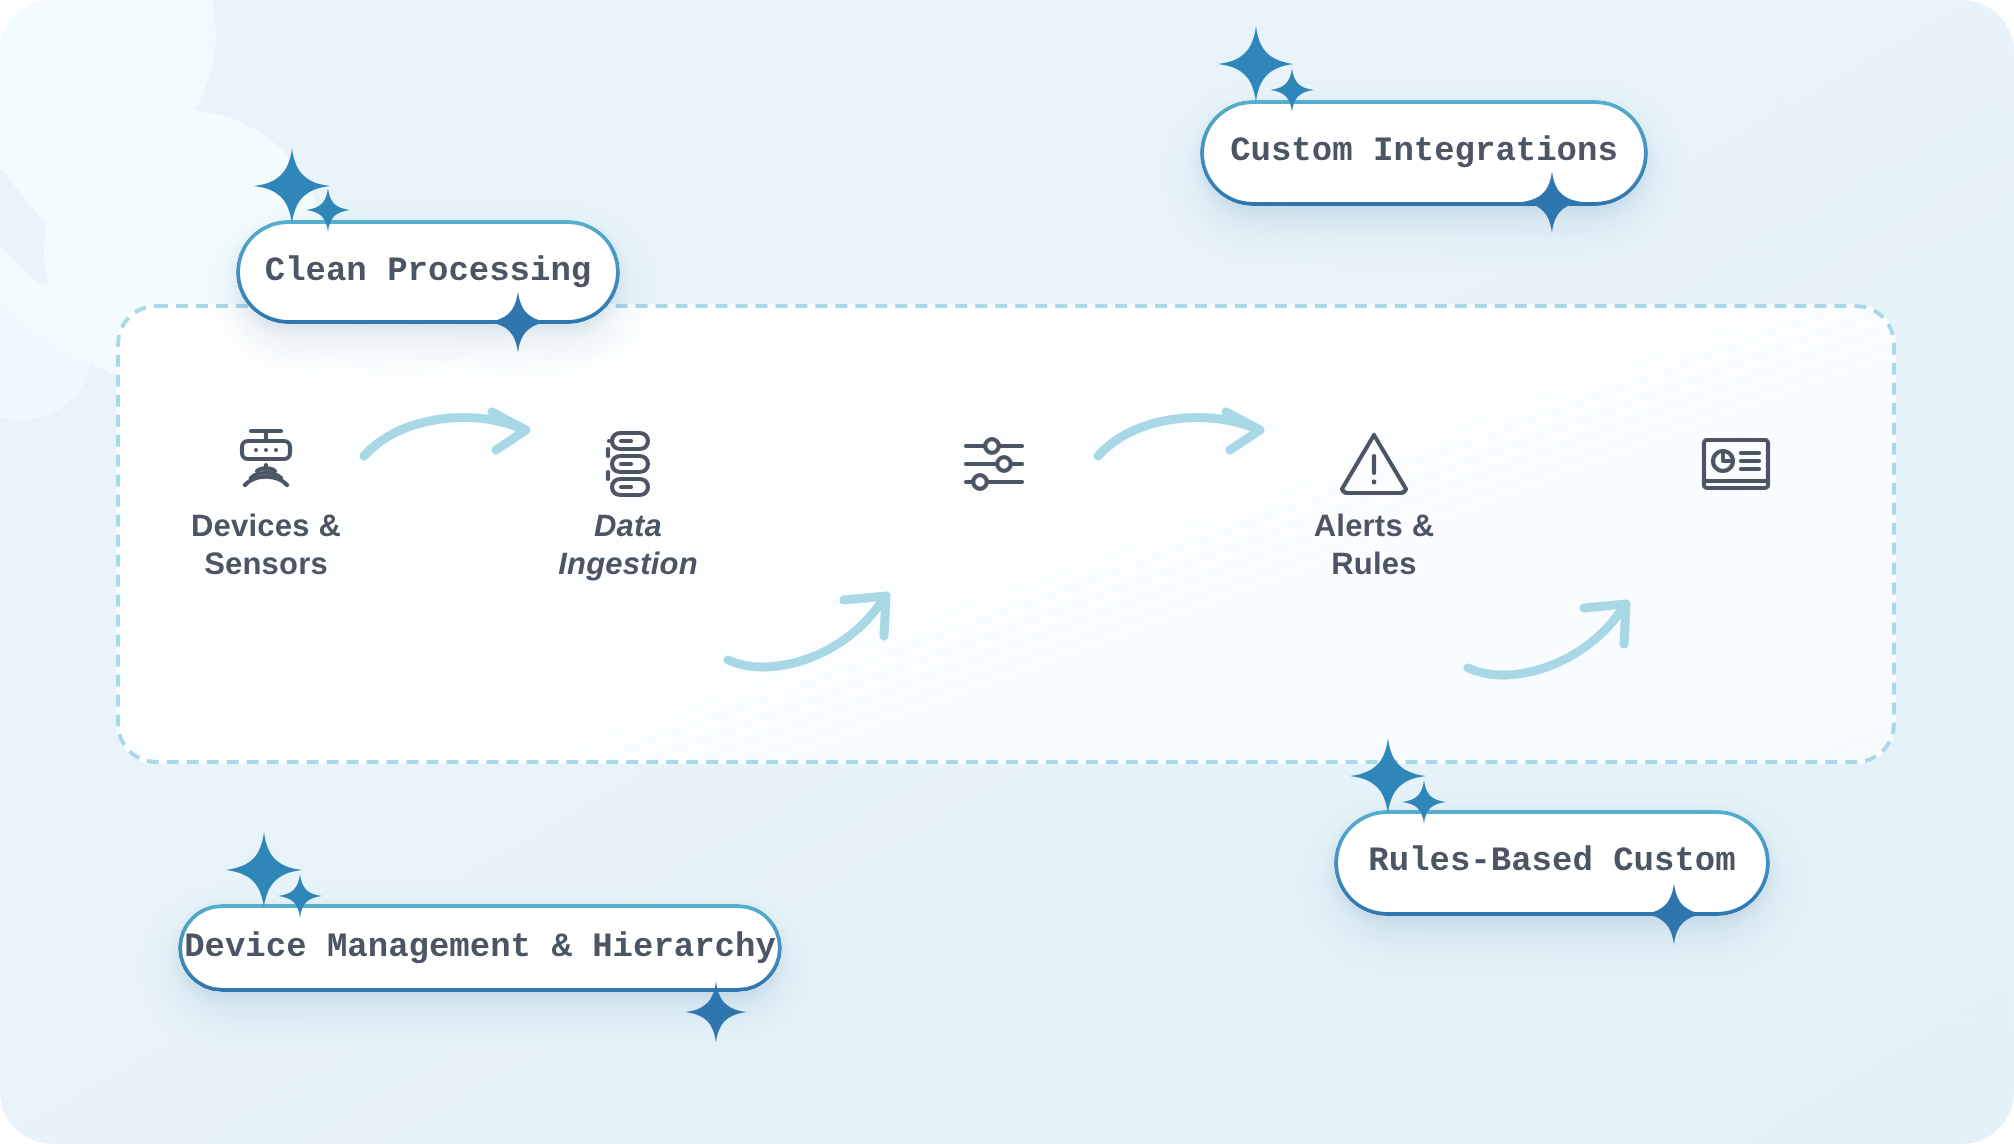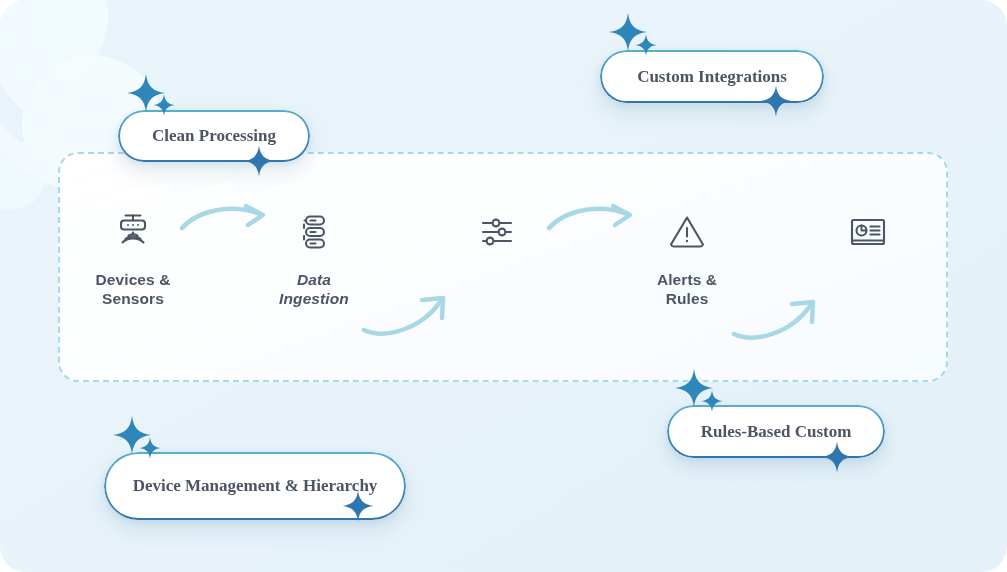--- a/index.html
+++ b/index.html
@@ -62,21 +62,20 @@
     text-align: center;
   }
   .step-icon {
     height: 44px;
     display: flex;
     align-items: center;
     justify-content: center;
     color: #4b5563;
   }
   .step-label {
-    margin-top: 16px;
     font-size: 15.5px;
     font-weight: bold;
     line-height: 19px;
     color: #4b5563;
     letter-spacing: .1px;
     white-space: pre-line;
   }
 
   
   .arrow { position: absolute; }
@@ -84,21 +83,21 @@
   
   .pill {
     position: absolute;
     display: flex;
     align-items: center;
     justify-content: center;
     background: #ffffff;
     border-radius: 999px;
     box-shadow: 0 10px 20px rgba(80,130,165,.17), 0 2px 6px rgba(80,130,165,.10);
     color: #4b5563;
-    font-family: Liberation Serif, serif;
+    font-family: Liberation Mono, monospace;
     font-size: 17px;
     font-weight: bold;
     white-space: nowrap;
     box-sizing: border-box;
   }
   .pill-border {
     position: absolute;
     inset: 0;
     border-radius: 999px;
     padding: 2px;
@@ -269,21 +268,21 @@
   <svg class="sparkle" style="left:673px; top:367px;" width="42" height="42" viewBox="0 0 42 42">
     <path d="M21 2 C22.6 14.2, 27.8 19.4, 40 21 C27.8 22.6, 22.6 27.8, 21 40 C19.4 27.8, 14.2 22.6, 2 21 C14.2 19.4, 19.4 14.2, 21 2 Z" fill="#2f86b8"></path>
   </svg>
   <svg class="sparkle" style="left:700px; top:389px;" width="24" height="24" viewBox="0 0 42 42">
     <path d="M21 2 C22.6 14.2, 27.8 19.4, 40 21 C27.8 22.6, 22.6 27.8, 21 40 C19.4 27.8, 14.2 22.6, 2 21 C14.2 19.4, 19.4 14.2, 21 2 Z" fill="#2f86b8"></path>
   </svg>
   <svg class="sparkle" style="left:820px; top:440px;" width="34" height="34" viewBox="0 0 42 42">
     <path d="M21 2 C22.6 14.2, 27.8 19.4, 40 21 C27.8 22.6, 22.6 27.8, 21 40 C19.4 27.8, 14.2 22.6, 2 21 C14.2 19.4, 19.4 14.2, 21 2 Z" fill="#2f76ae"></path>
   </svg>
 
-  <div class="pill" style="left:104px; top:452px; width:302px; height:68px;">
+  <div class="pill" style="left:89px; top:452px; width:302px; height:44px;">
     <div class="pill-border"></div>
     <span class="pill-text">Device Management &amp; Hierarchy</span>
   </div>
   <svg class="sparkle" style="left:111px; top:414px;" width="42" height="42" viewBox="0 0 42 42">
     <path d="M21 2 C22.6 14.2, 27.8 19.4, 40 21 C27.8 22.6, 22.6 27.8, 21 40 C19.4 27.8, 14.2 22.6, 2 21 C14.2 19.4, 19.4 14.2, 21 2 Z" fill="#2f86b8"></path>
   </svg>
   <svg class="sparkle" style="left:138px; top:436px;" width="24" height="24" viewBox="0 0 42 42">
     <path d="M21 2 C22.6 14.2, 27.8 19.4, 40 21 C27.8 22.6, 22.6 27.8, 21 40 C19.4 27.8, 14.2 22.6, 2 21 C14.2 19.4, 19.4 14.2, 21 2 Z" fill="#2f86b8"></path>
   </svg>
   <svg class="sparkle" style="left:341px; top:489px;" width="34" height="34" viewBox="0 0 42 42">

